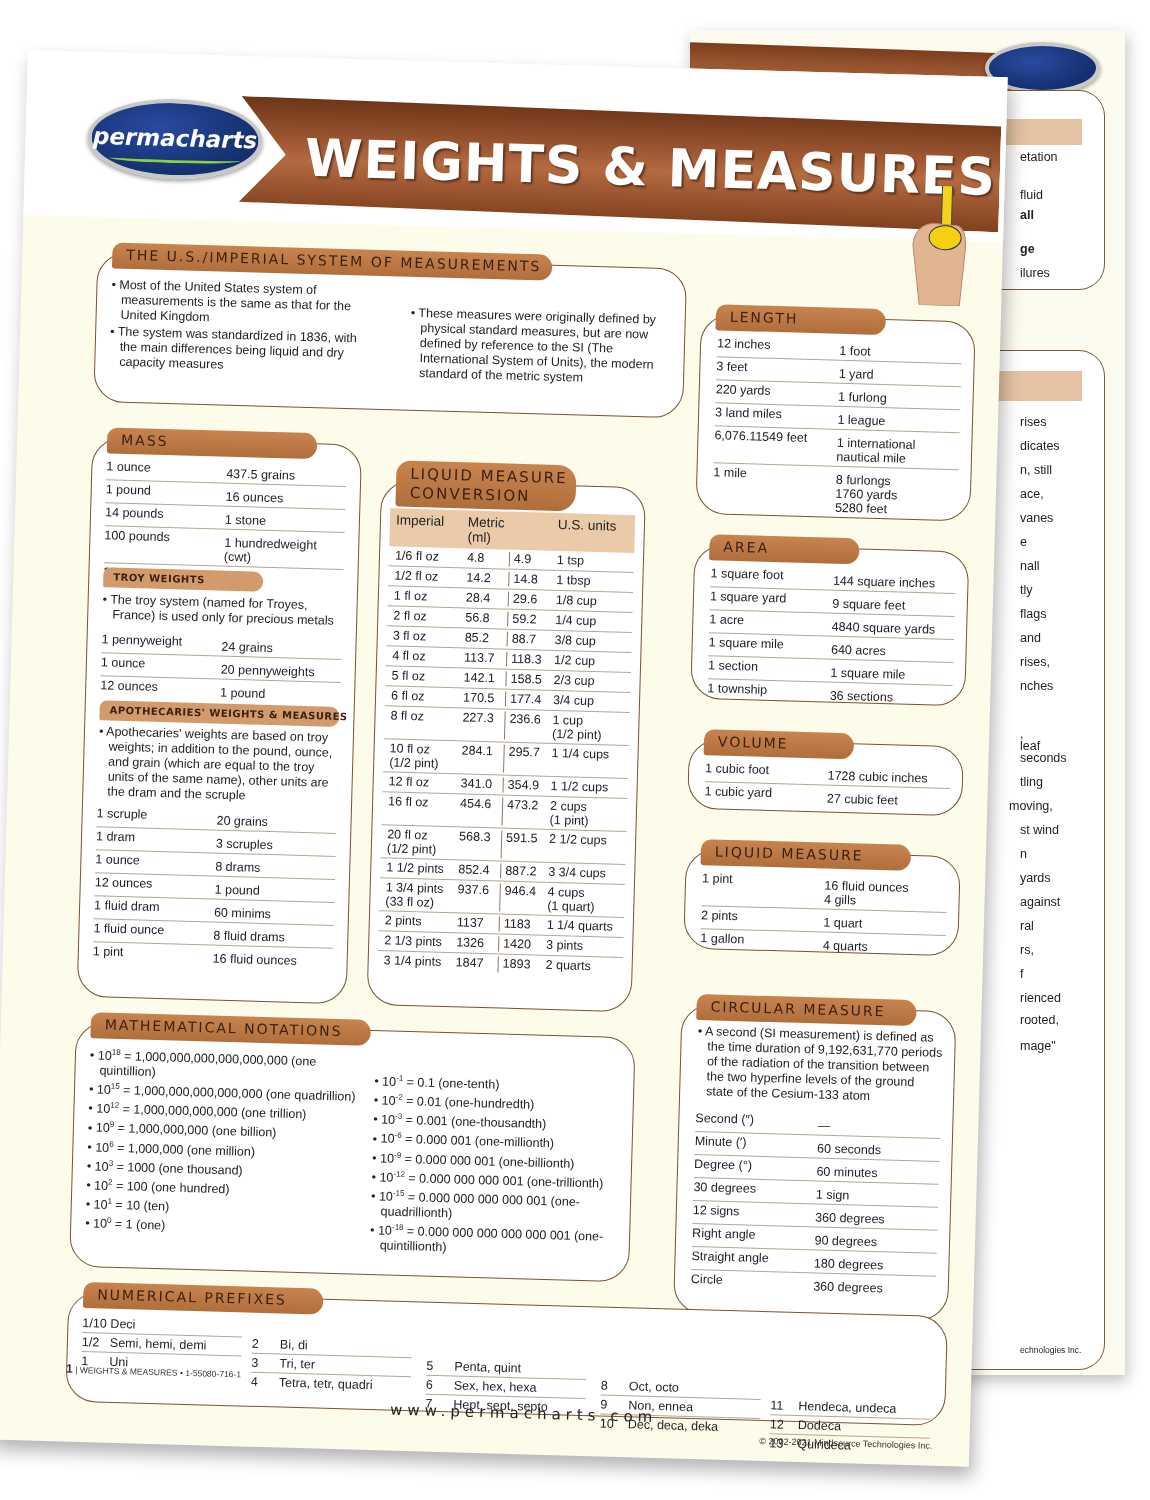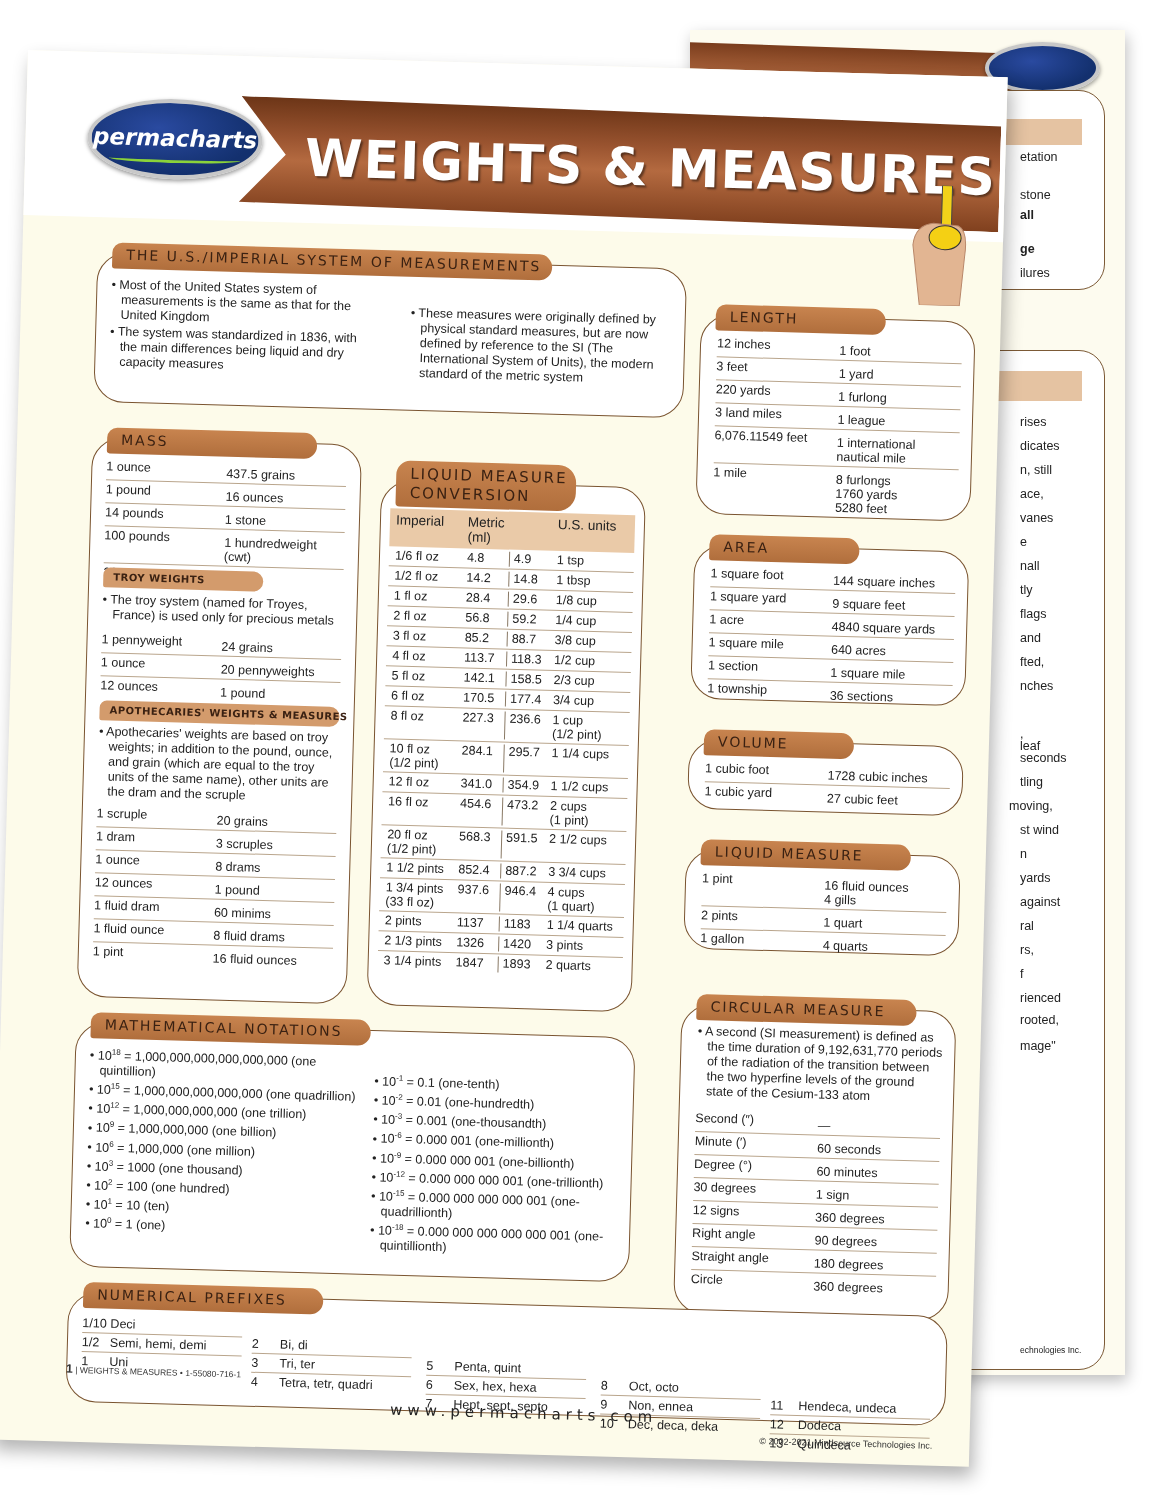--- a/index.html
+++ b/index.html
@@ -82,40 +82,40 @@
 <div class="back-page">
   <div class="back-banner"></div>
   <div class="back-logo logo" style="left:295px;top:12px;width:115px;height:52px;">
     <div class="logo-text" style="font-size:14px;top:8px;margin-top:48px;">permacharts.</div>
   </div>
   <div class="back-box" style="top:60px;height:200px;width:165px;">
     <div class="band" style="top:28px;"></div>
   </div>
   <div id="back-top">
       <div class="back-line" style="left: 330px; top: 120px;">etation</div>
-      <div class="back-line" style="left: 330px; top: 158px;">stone</div>
+      <div class="back-line" style="left: 330px; top: 158px;">fluid</div>
       <div class="back-line" style="left: 330px; top: 178px; font-weight: bold;">all</div>
       <div class="back-line" style="left: 330px; top: 212px; font-weight: bold;">ge</div>
       <div class="back-line" style="left: 330px; top: 236px;">ilures</div>
     </div>
   <div class="back-box" style="top:320px;height:1020px;width:165px;">
     <div class="band" style="top:20px;height:30px;"></div>
   </div>
   <div id="back-mid">
       <div class="back-line" style="left: 330px; top: 385px;">rises</div>
       <div class="back-line" style="left: 330px; top: 409px;">dicates</div>
       <div class="back-line" style="left: 330px; top: 433px;">n, still</div>
       <div class="back-line" style="left: 330px; top: 457px;">ace,</div>
       <div class="back-line" style="left: 330px; top: 481px;">vanes</div>
       <div class="back-line" style="left: 330px; top: 505px;">e</div>
       <div class="back-line" style="left: 330px; top: 529px;">nall</div>
       <div class="back-line" style="left: 330px; top: 553px;">tly</div>
       <div class="back-line" style="left: 330px; top: 577px;">flags</div>
       <div class="back-line" style="left: 330px; top: 601px;">and</div>
-      <div class="back-line" style="left: 330px; top: 625px;">fted,</div>
+      <div class="back-line" style="left: 330px; top: 625px;">rises,</div>
       <div class="back-line" style="left: 330px; top: 649px;">nches</div>
       <div class="back-line" style="left: 330px; top: 673px; margin-top: 36px;">leaf</div>
       <div class="back-line" style="left: 330px; top: 697px;">,</div>
       <div class="back-line" style="left: 330px; top: 721px;">seconds</div>
       <div class="back-line" style="left: 330px; top: 745px;">tling</div>
       <div class="back-line" style="left: 319px; top: 769px;">moving,</div>
       <div class="back-line" style="left: 330px; top: 793px;">st wind</div>
       <div class="back-line" style="left: 330px; top: 817px;">n</div>
       <div class="back-line" style="left: 330px; top: 841px;">yards</div>
       <div class="back-line" style="left: 330px; top: 865px;">against</div>

